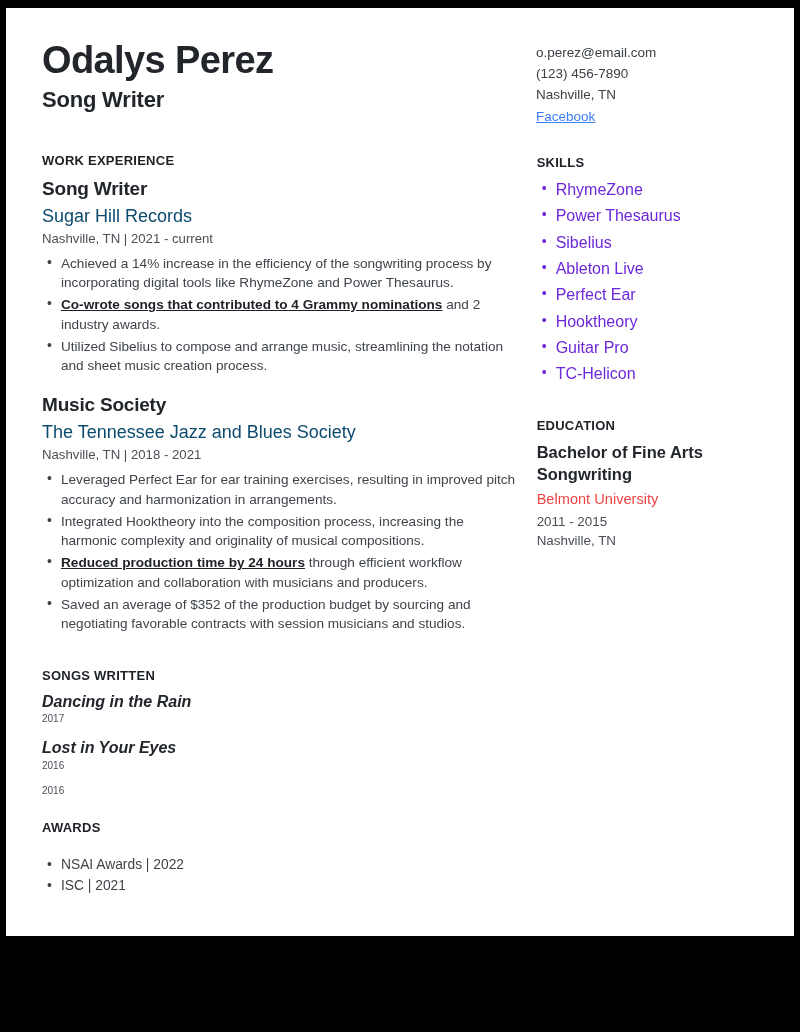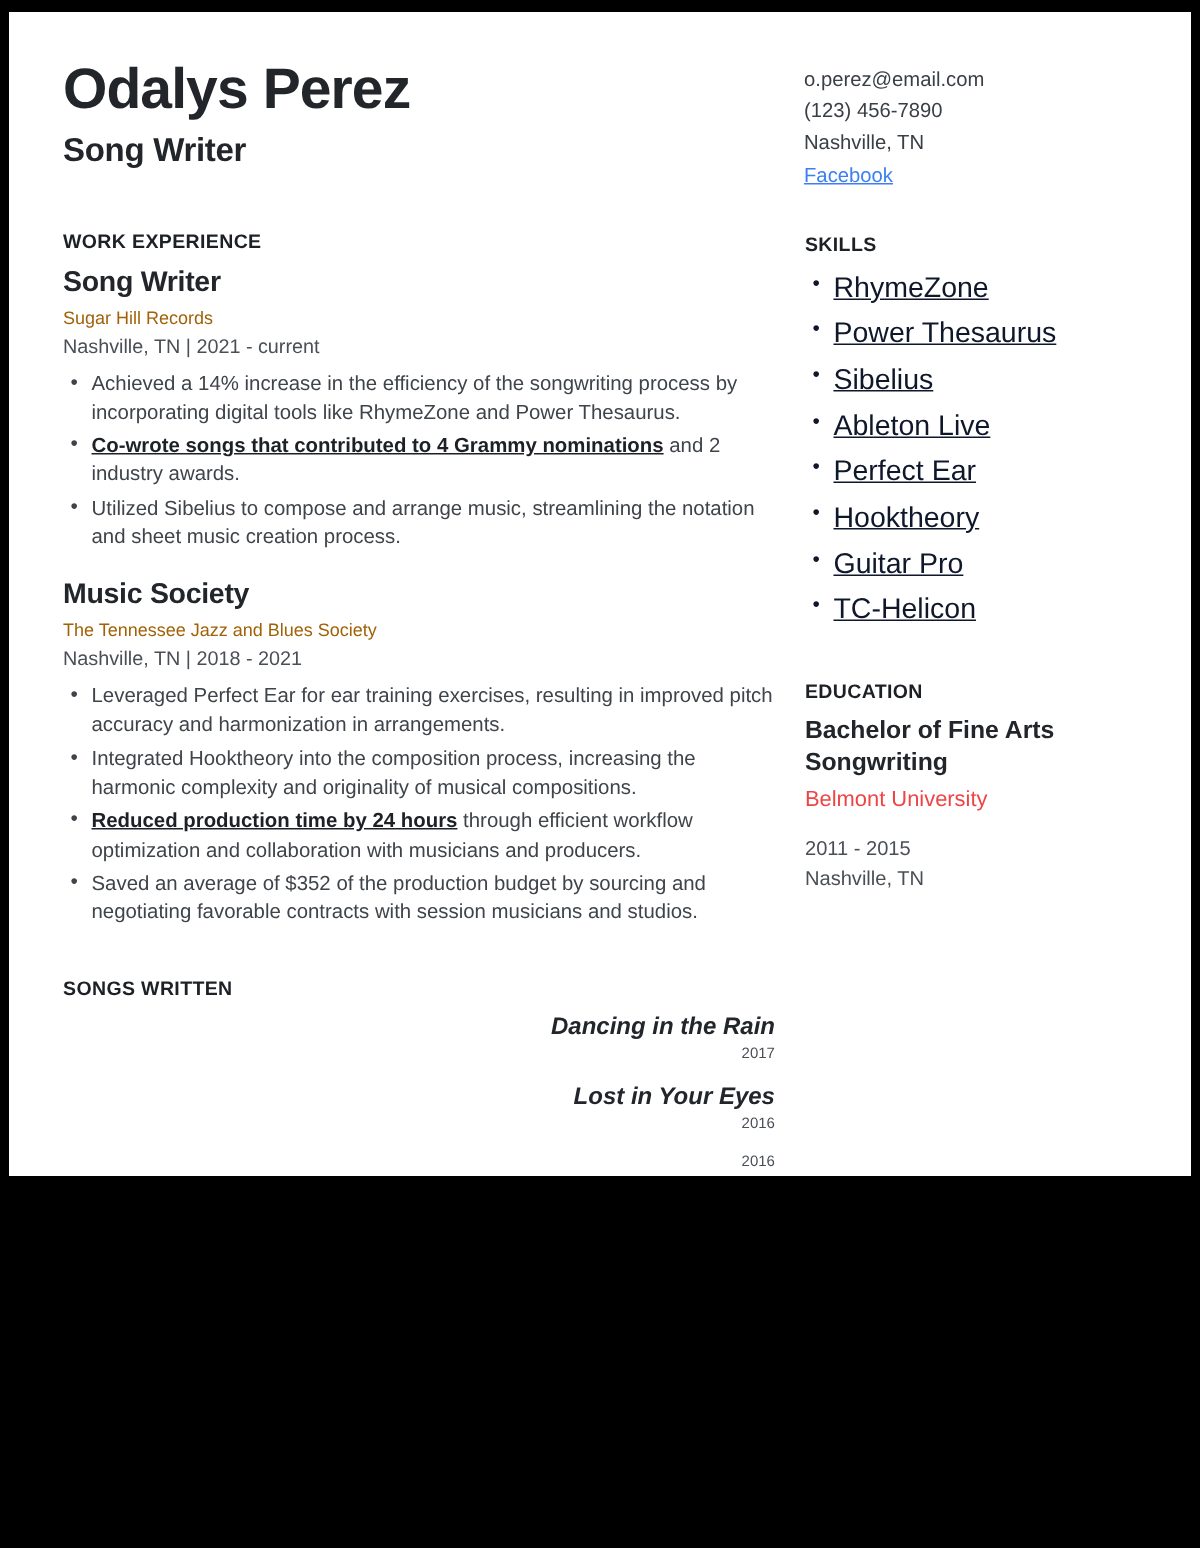--- a/index.html
+++ b/index.html
@@ -9,21 +9,21 @@
     height: 1032px;
     background: #000000;
     font-family: "Liberation Sans", sans-serif;
   }
 
   #resume-page {
     position: absolute;
     left: 6px;
     top: 8px;
     width: 788px;
-    height: 776px;
+    height: 928px;
     background: #ffffff;
     overflow: hidden;
   }
 
   .sheet {
     position: relative;
     width: 100%;
     height: 100%;
     padding: 26px 30px 10px 36px;
     display: block;
@@ -89,22 +89,22 @@
   .job { margin-bottom: 18px; }
   .job:last-child { margin-bottom: 0; }
   .job-role {
     font-size: 19px;
     font-weight: 700;
     color: #22262b;
     letter-spacing: -0.2px;
     line-height: 1.25;
   }
   .job-company {
-    font-size: 12px;
-    color: #a16207;
+    font-size: 18px;
+    color: #0c4a6e;
     margin-top: 3px;
     line-height: 1.35;
   }
   .job-meta {
     font-size: 13.2px;
     color: #4a4f56;
     margin-top: 2px;
     line-height: 1.35;
   }
 
@@ -129,21 +129,21 @@
     color: #3f444a;
   }
   .emph {
     font-weight: 700;
     color: #1d2126;
     text-decoration: underline;
   }
 
   
   .songs { margin-top: 34px; }
-  .song { margin-bottom: 14px; text-align: right; }
+  .song { margin-bottom: 14px; }
   .song:last-child { margin-bottom: 0; }
   .song-title {
     font-size: 16px;
     font-weight: 700;
     font-style: italic;
     color: #22262b;
     line-height: 1.3;
   }
   .song-year {
     font-size: 10px;
@@ -167,25 +167,24 @@
     left: 5px;
     top: -1px;
     font-size: 14px;
   }
 
   
   ul.skills-list { list-style: none; }
   ul.skills-list li {
     position: relative;
     padding-left: 19px;
-    font-size: 19px;
-    color: #0f172a;
+    font-size: 16px;
+    color: #6d28d9;
     line-height: 1.43;
     margin-bottom: 3.5px;
-    text-decoration: underline;
   }
   ul.skills-list li::before {
     content: "\2022";
     position: absolute;
     left: 5px;
     top: -1px;
     font-size: 14px;
   }
 
   .edu-block { margin-top: 32px; }
@@ -199,21 +198,21 @@
     font-size: 14.6px;
     color: #ef4444;
     margin-top: 4px;
     line-height: 1.35;
   }
   .edu-dates, .edu-location {
     font-size: 13.4px;
     color: #4a4f56;
     line-height: 1.45;
   }
-  .edu-dates { margin-top: 12px; }
+  .edu-dates { margin-top: 2px; }
 </style>
 </head>
 <body>
 
 <div id="resume-page">
   <div class="sheet">
 
     <div class="header">
       <div class="identity">
         <div class="name">Odalys Perez</div>

